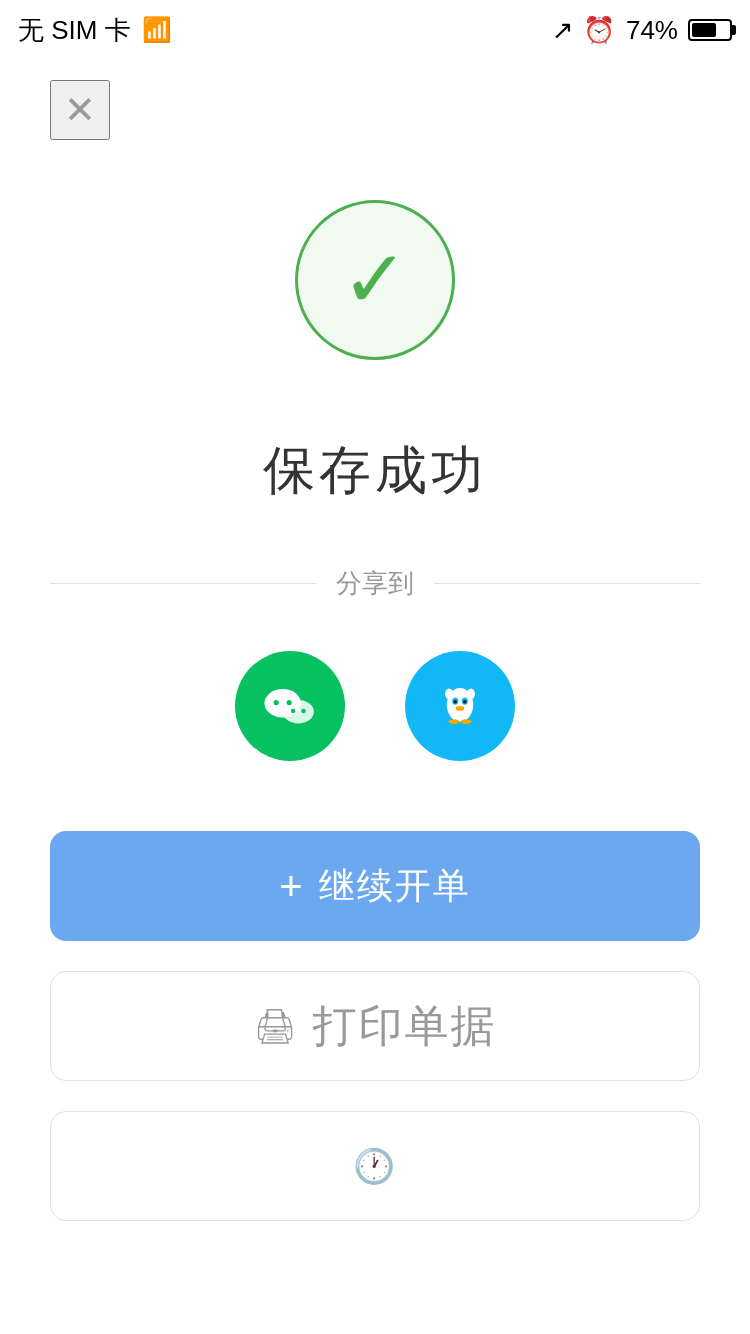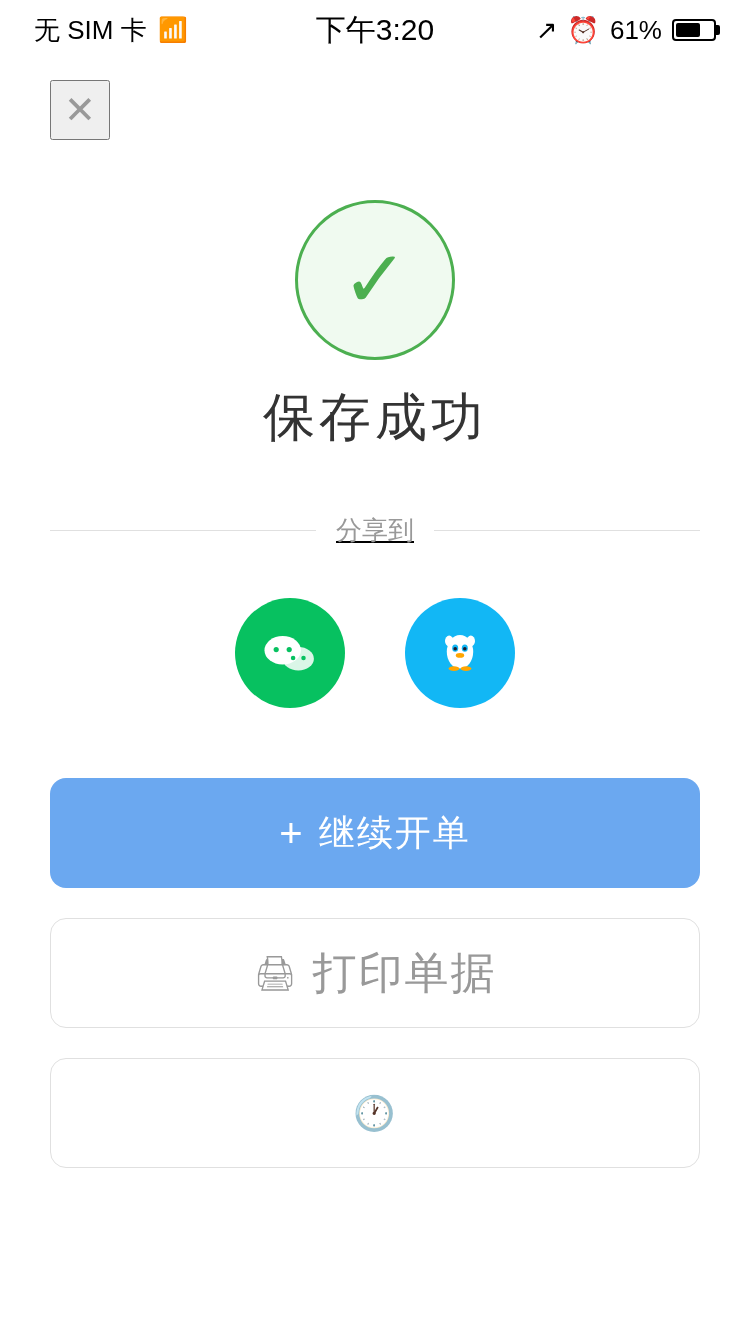--- a/index.html
+++ b/index.html
@@ -18,21 +18,21 @@
       position: relative;
     }
 
     
     .status-bar {
       width: 100%;
       height: 60px;
       display: flex;
       align-items: center;
       justify-content: space-between;
-      padding: 0 34px;
+      padding: 0 18px;
       background: #ffffff;
     }
 
     .status-left {
       display: flex;
       align-items: center;
       gap: 12px;
       font-size: 26px;
       color: #000;
       font-weight: 500;
@@ -137,32 +137,31 @@
       font-size: 80px;
       color: #4CAF50;
       line-height: 1;
     }
 
     
     .success-title {
       font-size: 52px;
       color: #333333;
       font-weight: 400;
-      margin-top: 23px;
+      margin-top: 76px;
       letter-spacing: 4px;
     }
 
     
     .divider-section {
       width: 100%;
       display: flex;
       align-items: center;
       margin-top: 60px;
       gap: 20px;
-      text-decoration: underline;
     }
 
     .divider-line {
       flex: 1;
       height: 1px;
       background: #e0e0e0;
     }
 
     .divider-text {
       font-size: 26px;
@@ -263,25 +262,24 @@
     }
   </style>
 </head>
 <body>
 
 <div class="status-bar">
   <div class="status-left">
     <span>无 SIM 卡</span>
     <span class="wifi-icon">📶</span>
   </div>
-  <div class="status-center">下午3:20</div>
   <div class="status-right">
     <span>↗</span>
     <span>⏰</span>
-    <span>61%</span>
+    <span>74%</span>
     <div class="battery-container">
       <div class="battery-icon">
         <div class="battery-fill"></div>
       </div>
     </div>
   </div>
 </div>
 
 <div class="main-content">
 

